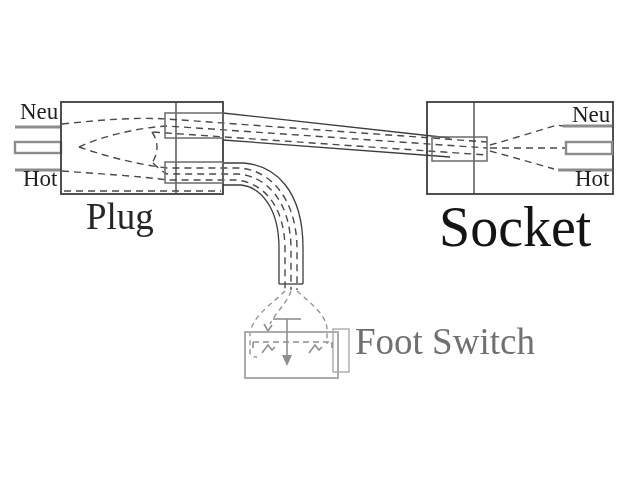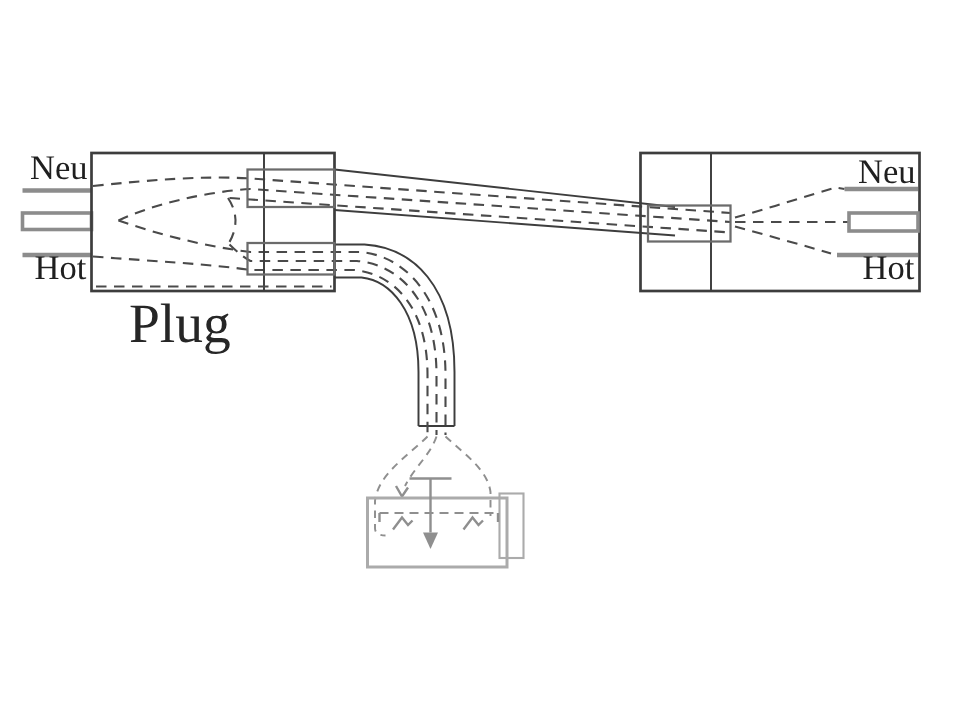--- a/index.html
+++ b/index.html
@@ -137,14 +137,16 @@
       <path class="ssym" d="M309,353 L315,345 L319,350 L322,347"></path>
     </g>
   </svg>
 
   <div class="lbl small plug-neu">Neu</div>
   <div class="lbl small plug-hot">Hot</div>
   <div class="lbl title plug-title">Plug</div>
 
   <div class="lbl small sock-neu">Neu</div>
   <div class="lbl small sock-hot">Hot</div>
+  <div class="lbl title socket-title">Socket</div>
 
+  <div class="lbl title fs-title">Foot Switch</div>
 </div>
 
 </body></html>

